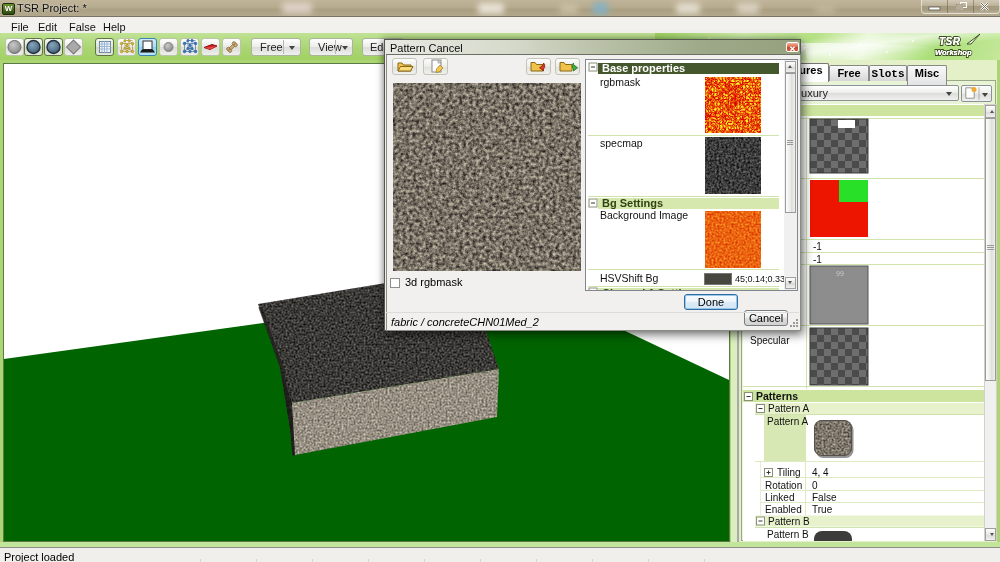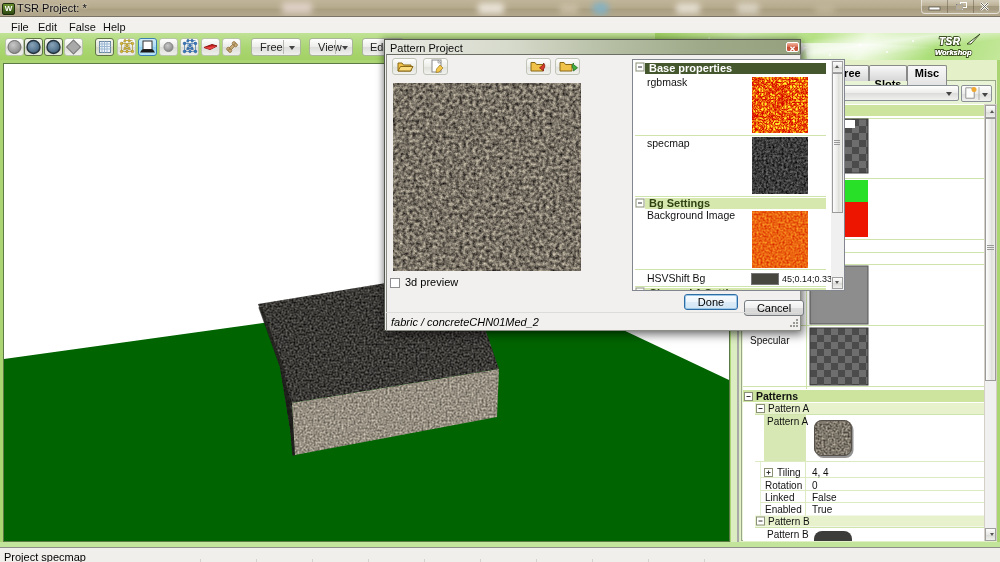--- a/index.html
+++ b/index.html
@@ -248,21 +248,21 @@
 
 <div class="abs" style="left:731px;top:63px;width:9px;height:479px;background:#dcedc2;"></div>
 <div class="abs" style="left:737px;top:63px;width:2px;height:479px;background:#a9a9a9;"></div>
 
 <div id="rightpanel" class="abs" style="left:740px;top:60px;width:257px;height:482px;background:#e3f0c8;">
 
   <div class="abs" style="left:1px;top:20px;width:255px;height:461px;border:1px solid #9aa88a;box-sizing:border-box;background:#e9f3d5;"></div>
 
   <div class="tab" style="left:31px;top:3px;width:58px;height:19px;background:#fff;border-color:#777;z-index:2;">Textures</div>
   <div class="tab" style="left:89px;top:5px;width:40px;height:16px;"><span style="position:relative;top:1px;">Free</span></div>
-  <div class="tab" style="left:129px;top:5px;width:38px;height:16px;"><span style="position:relative;top:12px;">Slots</span></div>
+  <div class="tab" style="left:129px;top:5px;width:38px;height:16px;"><span style="position:relative;top:1px;font-family:Liberation Mono, monospace;">Slots</span></div>
   <div class="tab" style="left:167px;top:5px;width:40px;height:32px;"><span style="position:relative;top:1px;">Misc</span></div>
 
   <div class="combo" style="left:6px;top:25px;width:213px;height:16px;border-radius:2px;border-color:#8a9197;">
     <span class="txt" style="left:48px;top:1px;">Luxury</span>
     <div class="arr" style="right:6px;top:6px;"></div>
   </div>
   <div class="combo" style="left:221px;top:25px;width:31px;height:17px;border-radius:2px;border-color:#8a9197;">
     <svg width="29" height="15" style="position:absolute;left:0;top:0">
       <rect x="4" y="2" width="8" height="10" fill="#fff" stroke="#888"></rect>
       <path d="M4 2 h5 l3 3 v7 h-8 z" fill="#fdfdfb" stroke="#999" stroke-width=".6"></path>
@@ -376,27 +376,27 @@
     <div class="abs" style="left:5px;top:5px;width:0;height:0;border-left:2.5px solid transparent;border-right:2.5px solid transparent;border-bottom:3.5px solid #555;"></div>
     <div class="abs" style="left:0px;top:13px;width:11px;height:263px;background:linear-gradient(90deg,#fdfdfd,#e9e9e7 50%,#dadad7 51%,#efefec);border:1px solid #9a9a9a;box-sizing:border-box;"></div>
     <div class="abs" style="left:2px;top:140px;width:7px;height:1px;background:#999;box-shadow:0 2px 0 #999,0 4px 0 #999;"></div>
     <div class="abs" style="left:0px;top:423px;width:11px;height:13px;background:linear-gradient(180deg,#fdfdfd,#e8e8e6 50%,#d8d8d5 51%,#f0f0ee);border:1px solid #a0a0a0;box-sizing:border-box;"></div>
     <div class="abs" style="left:5px;top:428px;width:0;height:0;border-left:2.5px solid transparent;border-right:2.5px solid transparent;border-top:3.5px solid #555;"></div>
   </div>
 </div>
 
 <div class="abs" style="left:0;top:542px;width:1000px;height:5px;background:#c3e49b;"></div>
 <div id="statusbar" class="abs">
-    <span style="position:absolute;left:4px;top:3px;">Project specmap</span>
+    <span style="position:absolute;left:4px;top:3px;">Project loaded</span>
 <div style="position:absolute;left:200px;top:11px;width:560px;height:4px;background:repeating-linear-gradient(90deg,#c9c7c2 0 1px,rgba(0,0,0,0) 1px 56px);opacity:.7"></div>
   </div>
 
 <div id="dialog" class="abs">
   <div id="dlgtitle"></div>
-  <span class="abs" style="left:5px;top:2px;color:#0a0a0a;">Pattern Project</span>
+  <span class="abs" style="left:5px;top:2px;color:#0a0a0a;">Pattern Cancel</span>
 
   <div class="abs" style="left:401px;top:2px;width:13px;height:10px;border-radius:2px;border:1px solid #fff;
        background:linear-gradient(180deg,#f0b49e,#dd7055 45%,#c04830 50%,#cd6046);box-sizing:border-box;">
     <svg width="11" height="8">
         <path d="M3.4 1.8 L7.6 5.8 M7.6 1.8 L3.4 5.8" stroke="#fff" stroke-width="1.3"></path>
       </svg>
   </div>
 
   <div class="abs" style="left:1px;top:14px;width:413px;height:275px;background:#f1f0ee;border:1px solid #8a8d84;border-top-color:#6c7064;"></div>
 
@@ -433,23 +433,23 @@
       <filter color-interpolation-filters="sRGB" id="ngran" x="0" y="0" width="100%" height="100%">
         <feTurbulence type="fractalNoise" baseFrequency="0.3" numOctaves="4" seed="29" result="t"></feTurbulence>
         <feColorMatrix in="t" type="matrix" values="0 0 0 0.95 -0.005  0 0 0 0.92 -0.017  0 0 0 0.82 -0.013  0 0 0 0 1" result="c"></feColorMatrix>
         <feComposite in="c" in2="SourceAlpha" operator="in"></feComposite>
       </filter>
     </defs>
     <rect x="0" y="0" width="188" height="188" fill="#877f70" filter="url(#ngran)"></rect>
   </svg>
 
   <div class="abs" style="left:5px;top:238px;width:10px;height:10px;background:#fff;border:1px solid #8e8e8e;box-sizing:border-box;"></div>
-  <span class="abs" style="left:20px;top:236px;">3d preview</span>
-
-  <div class="abs" style="left:200px;top:19px;width:213px;height:232px;background:#fff;border:1px solid #82878f;box-sizing:border-box;overflow:hidden;margin-left:47px;">
+  <span class="abs" style="left:20px;top:236px;">3d rgbmask</span>
+
+  <div class="abs" style="left:200px;top:19px;width:213px;height:232px;background:#fff;border:1px solid #82878f;box-sizing:border-box;overflow:hidden;">
     <svg class="abs" style="left:0;top:0" width="211" height="230">
       <defs>
         <filter color-interpolation-filters="sRGB" id="nrgb" x="0" y="0" width="100%" height="100%">
           <feTurbulence type="turbulence" baseFrequency="0.35" numOctaves="3" seed="5" result="t"></feTurbulence>
           <feColorMatrix in="t" type="matrix" values="0 0 0 0.35 0.816  0 0 0 1.74 -0.145  0 0 0 0.35 -0.064  0 0 0 0 1" result="c"></feColorMatrix>
           <feComposite in="c" in2="SourceAlpha" operator="in"></feComposite>
         </filter>
         <filter color-interpolation-filters="sRGB" id="nspec" x="0" y="0" width="100%" height="100%">
           <feTurbulence type="fractalNoise" baseFrequency="0.45" numOctaves="3" seed="9" result="t"></feTurbulence>
           <feColorMatrix in="t" type="matrix" values="0 0 0 0.6 -0.065  0 0 0 0.6 -0.065  0 0 0 0.6 -0.065  0 0 0 0 1" result="c"></feColorMatrix>
@@ -494,21 +494,21 @@
       <div class="abs" style="left:4px;top:5px;width:0;height:0;border-left:2.5px solid transparent;border-right:2.5px solid transparent;border-bottom:3.5px solid #555;"></div>
       <div class="abs" style="left:1px;top:13px;width:11px;height:140px;background:linear-gradient(90deg,#fdfdfd,#e9e9e7 50%,#dadad7 51%,#efefec);border:1px solid #9a9a9a;box-sizing:border-box;"></div>
       <div class="abs" style="left:3px;top:80px;width:6px;height:1px;background:#999;box-shadow:0 2px 0 #999,0 4px 0 #999;"></div>
       <div class="abs" style="left:1px;top:217px;width:11px;height:12px;background:linear-gradient(180deg,#fdfdfd,#e8e8e6 50%,#d8d8d5 51%,#f0f0ee);border:1px solid #a0a0a0;box-sizing:border-box;"></div>
       <div class="abs" style="left:4px;top:221px;width:0;height:0;border-left:2.5px solid transparent;border-right:2.5px solid transparent;border-top:3.5px solid #555;"></div>
     </div>
   </div>
 
   <div class="pbtn" style="left:299px;top:254px;width:54px;border:1px solid #2d6ca5;border-radius:3px;
        background:linear-gradient(180deg,#f7fbfe,#ecf5fb 50%,#dcebf7 51%,#d3e6f5);box-shadow:inset 0 0 0 1px #9cc8e8;">Done</div>
-  <div class="pbtn" style="left:359px;top:260px;width:60px;border:1px solid #777c80;border-radius:3px;
+  <div class="pbtn" style="left:359px;top:270px;width:44px;border:1px solid #777c80;border-radius:3px;
        background:linear-gradient(180deg,#fbfbfb,#eeeeee 50%,#dddddd 51%,#d2d2d2);">Cancel</div>
 
   <div class="abs" style="left:1px;top:272px;width:413px;height:17px;border-top:1px solid #dcdcda;"></div>
   <span class="abs" style="left:6px;top:276px;font-style:italic;">fabric / concreteCHN01Med_2</span>
   <svg class="abs" style="left:405px;top:279px;" width="9" height="9">
     <g fill="#9a9a94">
       <rect x="6" y="0" width="2" height="2"></rect>
         <rect x="6" y="3" width="2" height="2"></rect>
         <rect x="6" y="6" width="2" height="2"></rect>
       <rect x="3" y="3" width="2" height="2"></rect>

